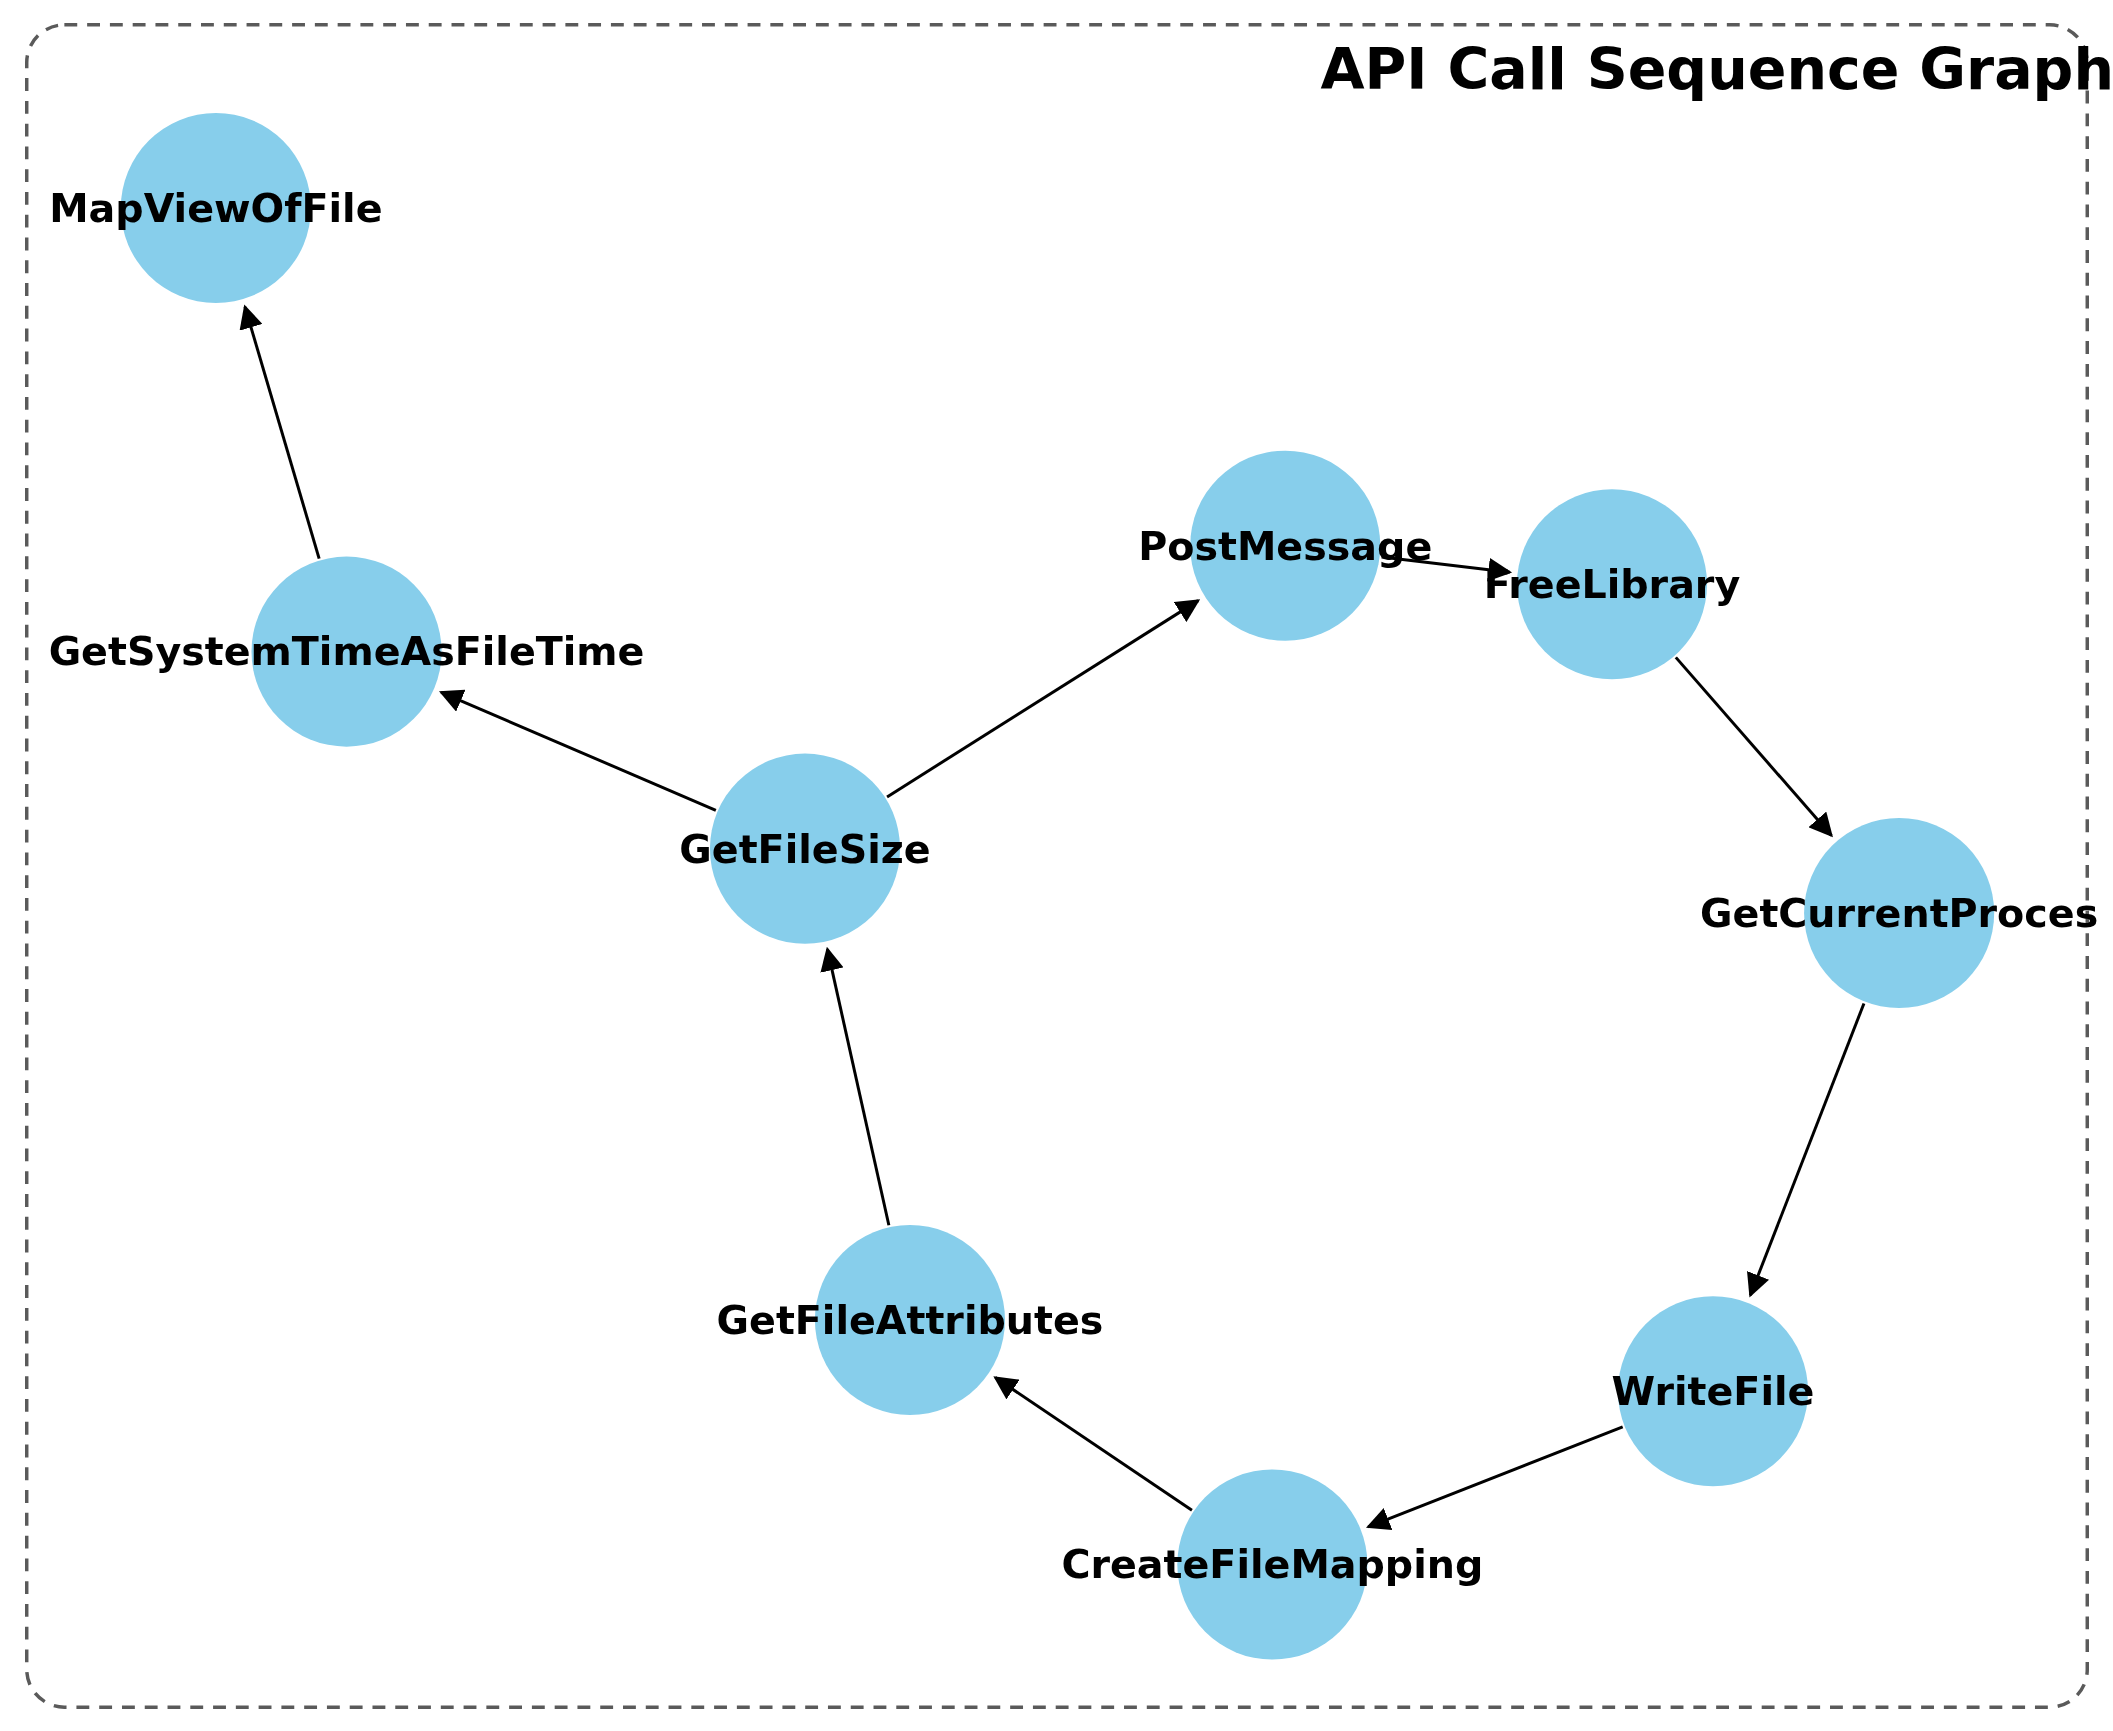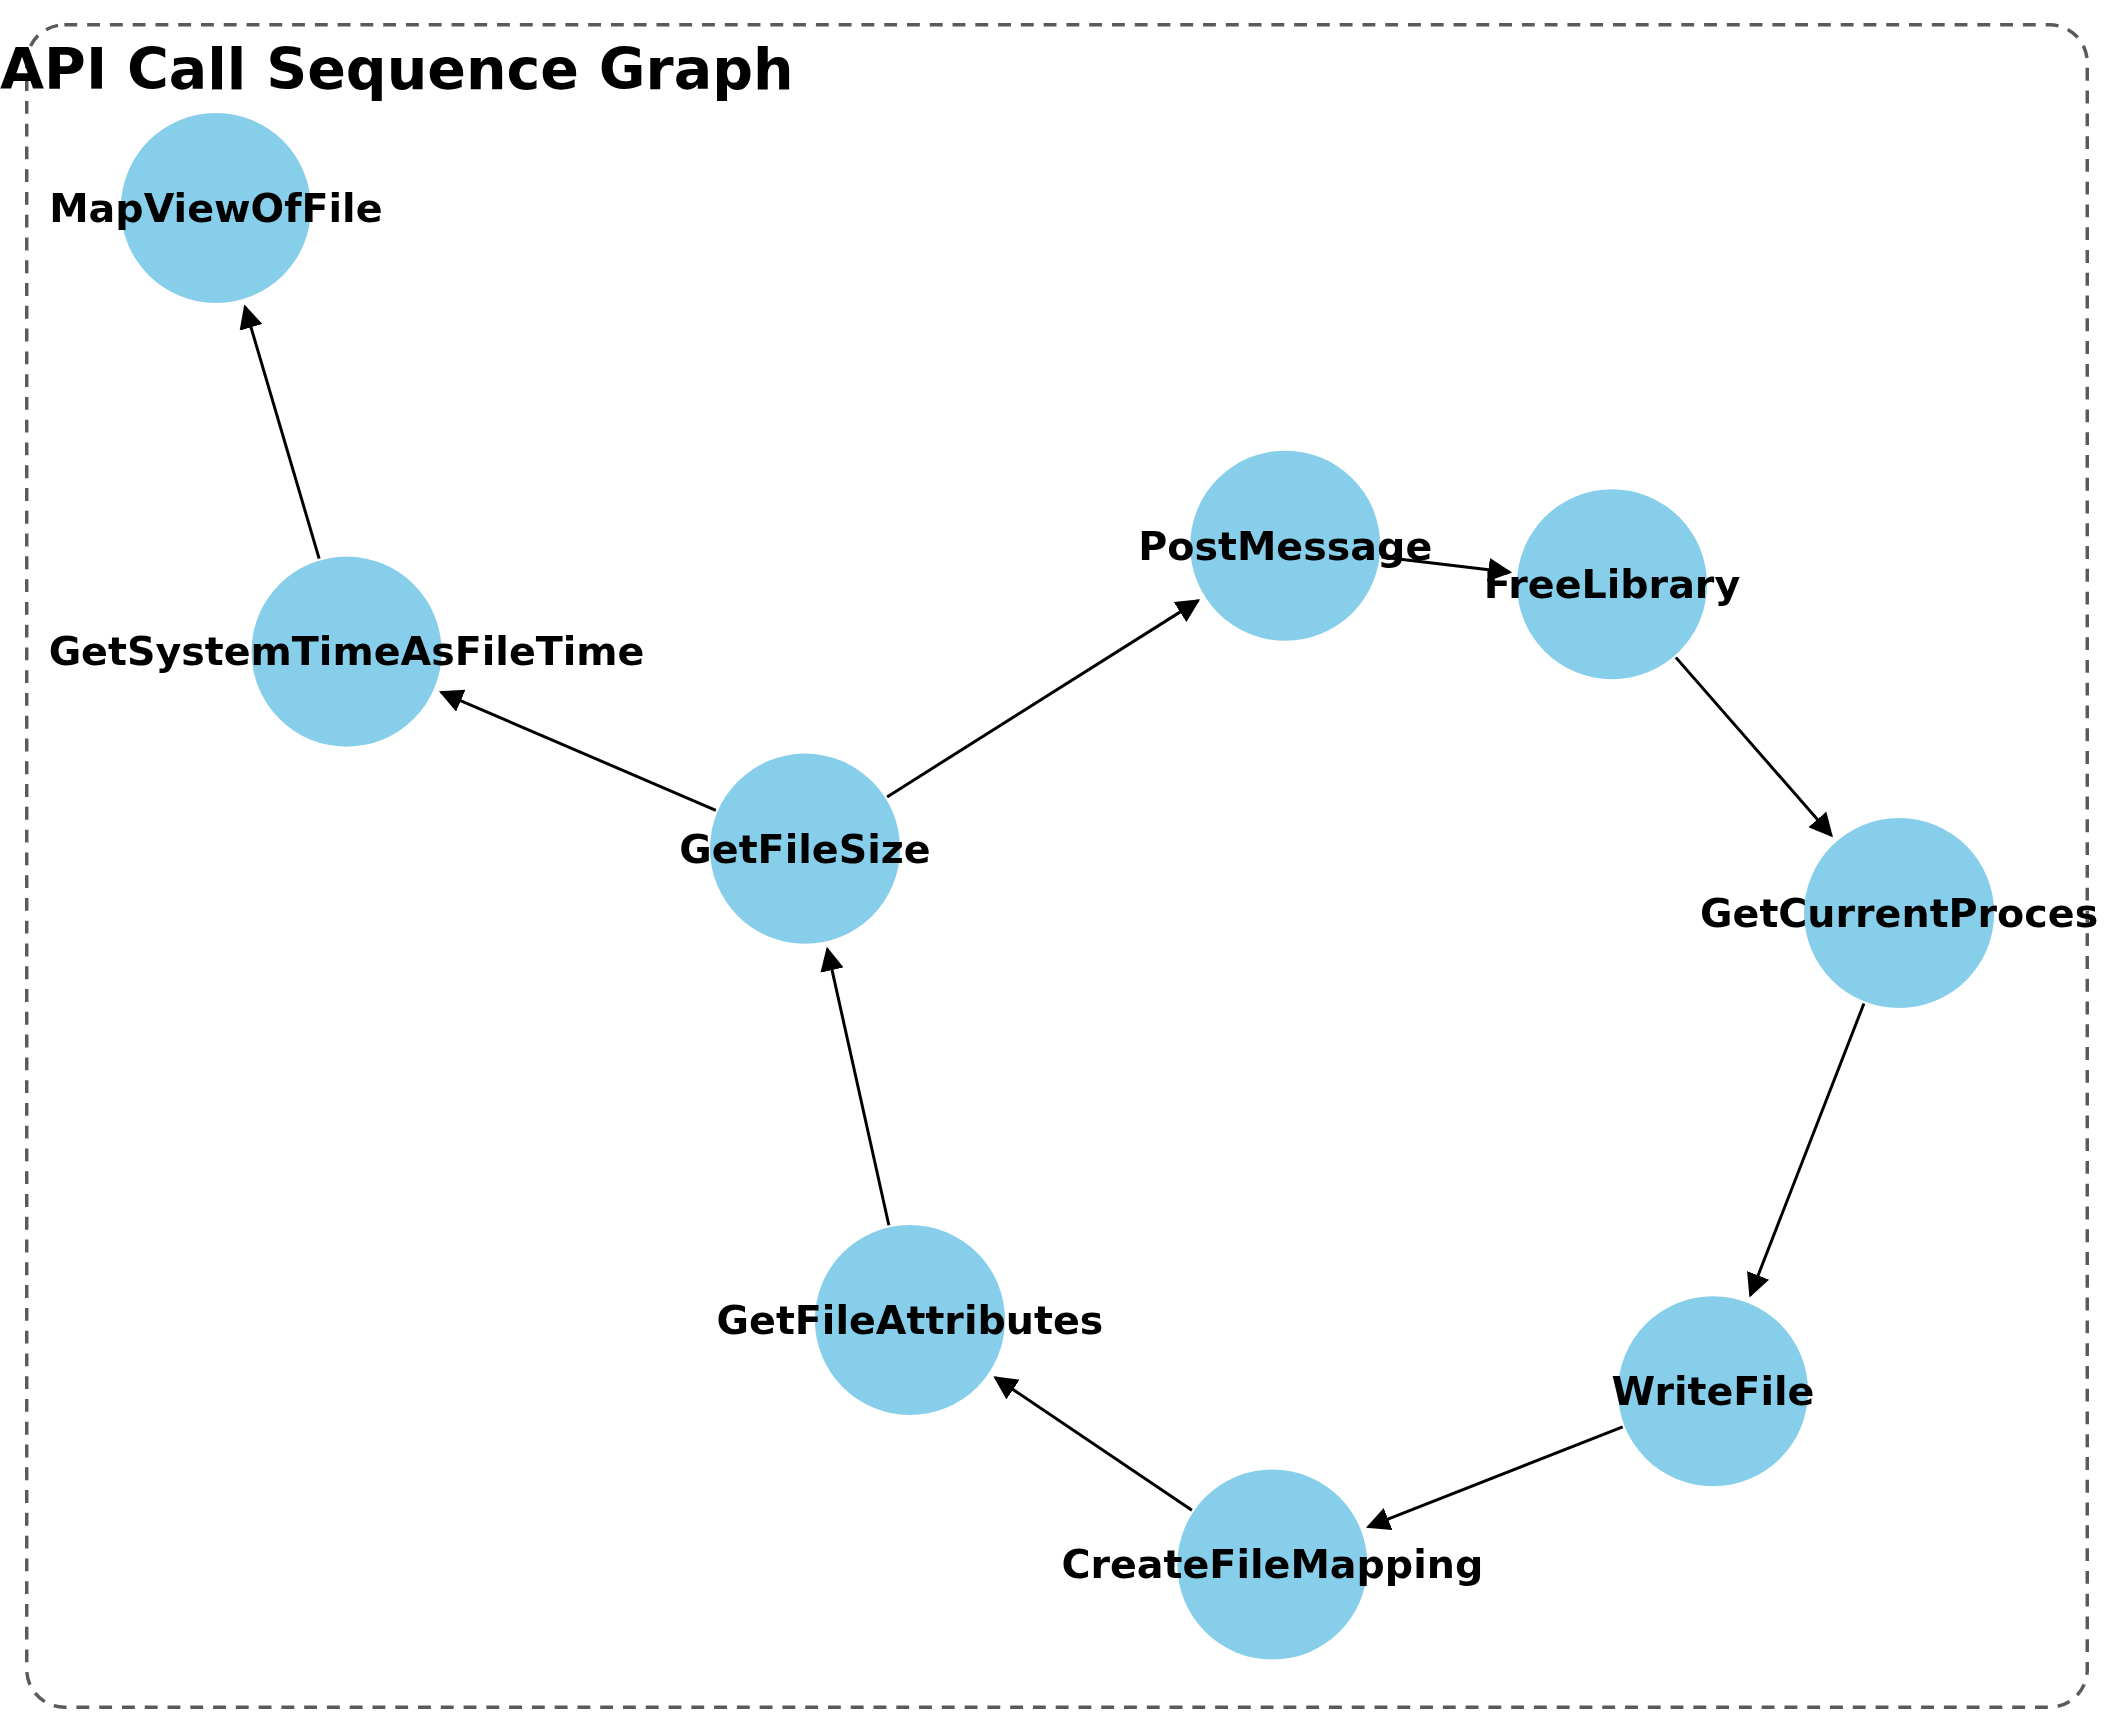--- a/index.html
+++ b/index.html
@@ -19,21 +19,21 @@
     position: absolute;
     left: 0;
     top: 0;
     display: block;
   }
   .chart-title {
     position: absolute;
     left: 0;
     right: 0;
     top: 36px;
-    text-align: left;
+    text-align: right;
     font-size: 57px;
     font-weight: bold;
     color: #000000;
     letter-spacing: 0px;
     pointer-events: none;
   }
   .node-label {
     font-family: "DejaVu Sans", "Liberation Sans", sans-serif;
     font-size: 40px;
     font-weight: bold;

